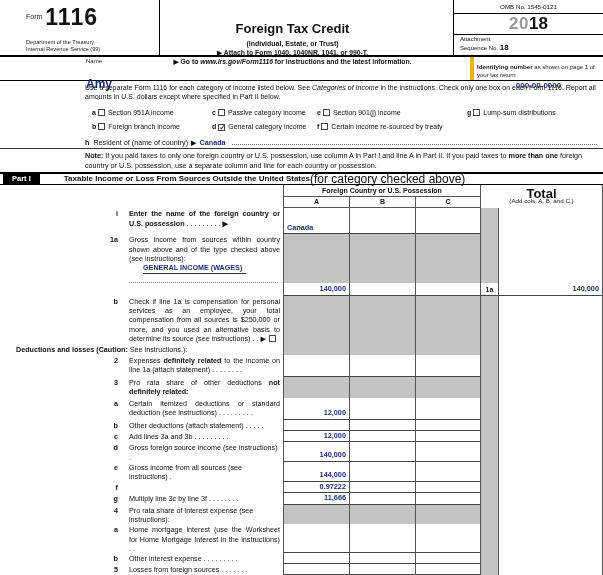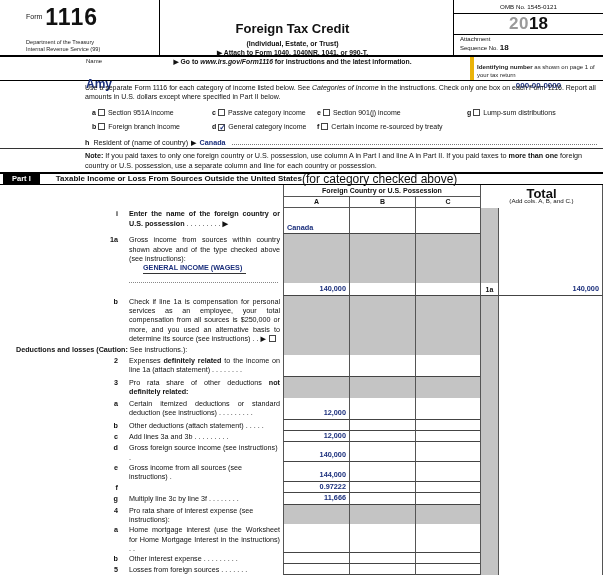--- a/index.html
+++ b/index.html
@@ -51,21 +51,21 @@
   .cat { white-space: nowrap; font-size: 7px; }
   .cat b { margin-right: 1px; }
   .cbx { display: inline-block; width: 7px; height: 7px; border: 1px solid #444; background: #fff; margin: 0 3px 0 1px; vertical-align: -1px; text-align: center; line-height: 6px; font-size: 8px; color: #1b2f7c; font-weight: bold; }
   
   .line-h { display: flex; align-items: baseline; padding: 1px 6px 1px 85px; border-bottom: 1px solid #333; font-size: 7.2px; height: 13px; }
   .line-h b { margin-right: 4px; }
   .fill-dots { flex: 1; border-bottom: 1px dotted #777; height: 8px; margin-left: 6px; }
   .note { padding: 2px 6px 2px 85px; font-size: 7.2px; line-height: 1.35; }
   
   .part-bar { border-top: 2px solid #000; border-bottom: 1px solid #000; display: flex; align-items: center; padding: 1px 0 1px 3px; height: 13px; }
-  .part-badge { background: #000; color: #fff; font-weight: bold; font-size: 7.5px; padding: 1px 9px 1.5px; border-radius: 1px; margin-right: 16px; }
+  .part-badge { background: #000; color: #fff; font-weight: bold; font-size: 7.5px; padding: 1px 9px 1.5px; border-radius: 1px; margin-right: 24px; }
   .part-title { font-weight: bold; font-size: 8px; }
   .part-note { font-size: 12px; }
   
   .t-row { display: flex; align-items: stretch; width: 603px; }
   .d { width: 283px; display: flex; padding-right: 3px; }
   .num { width: 118px; text-align: right; font-weight: bold; flex: none; padding-top: 1px; }
   .lbl { flex: 1; padding-left: 11px; padding-top: 1px; }
   .just { text-align: justify; }
   .ca, .cb { width: 66px; border-left: 1px solid #555; }
   .cc { width: 65px; border-left: 1px solid #555; }

